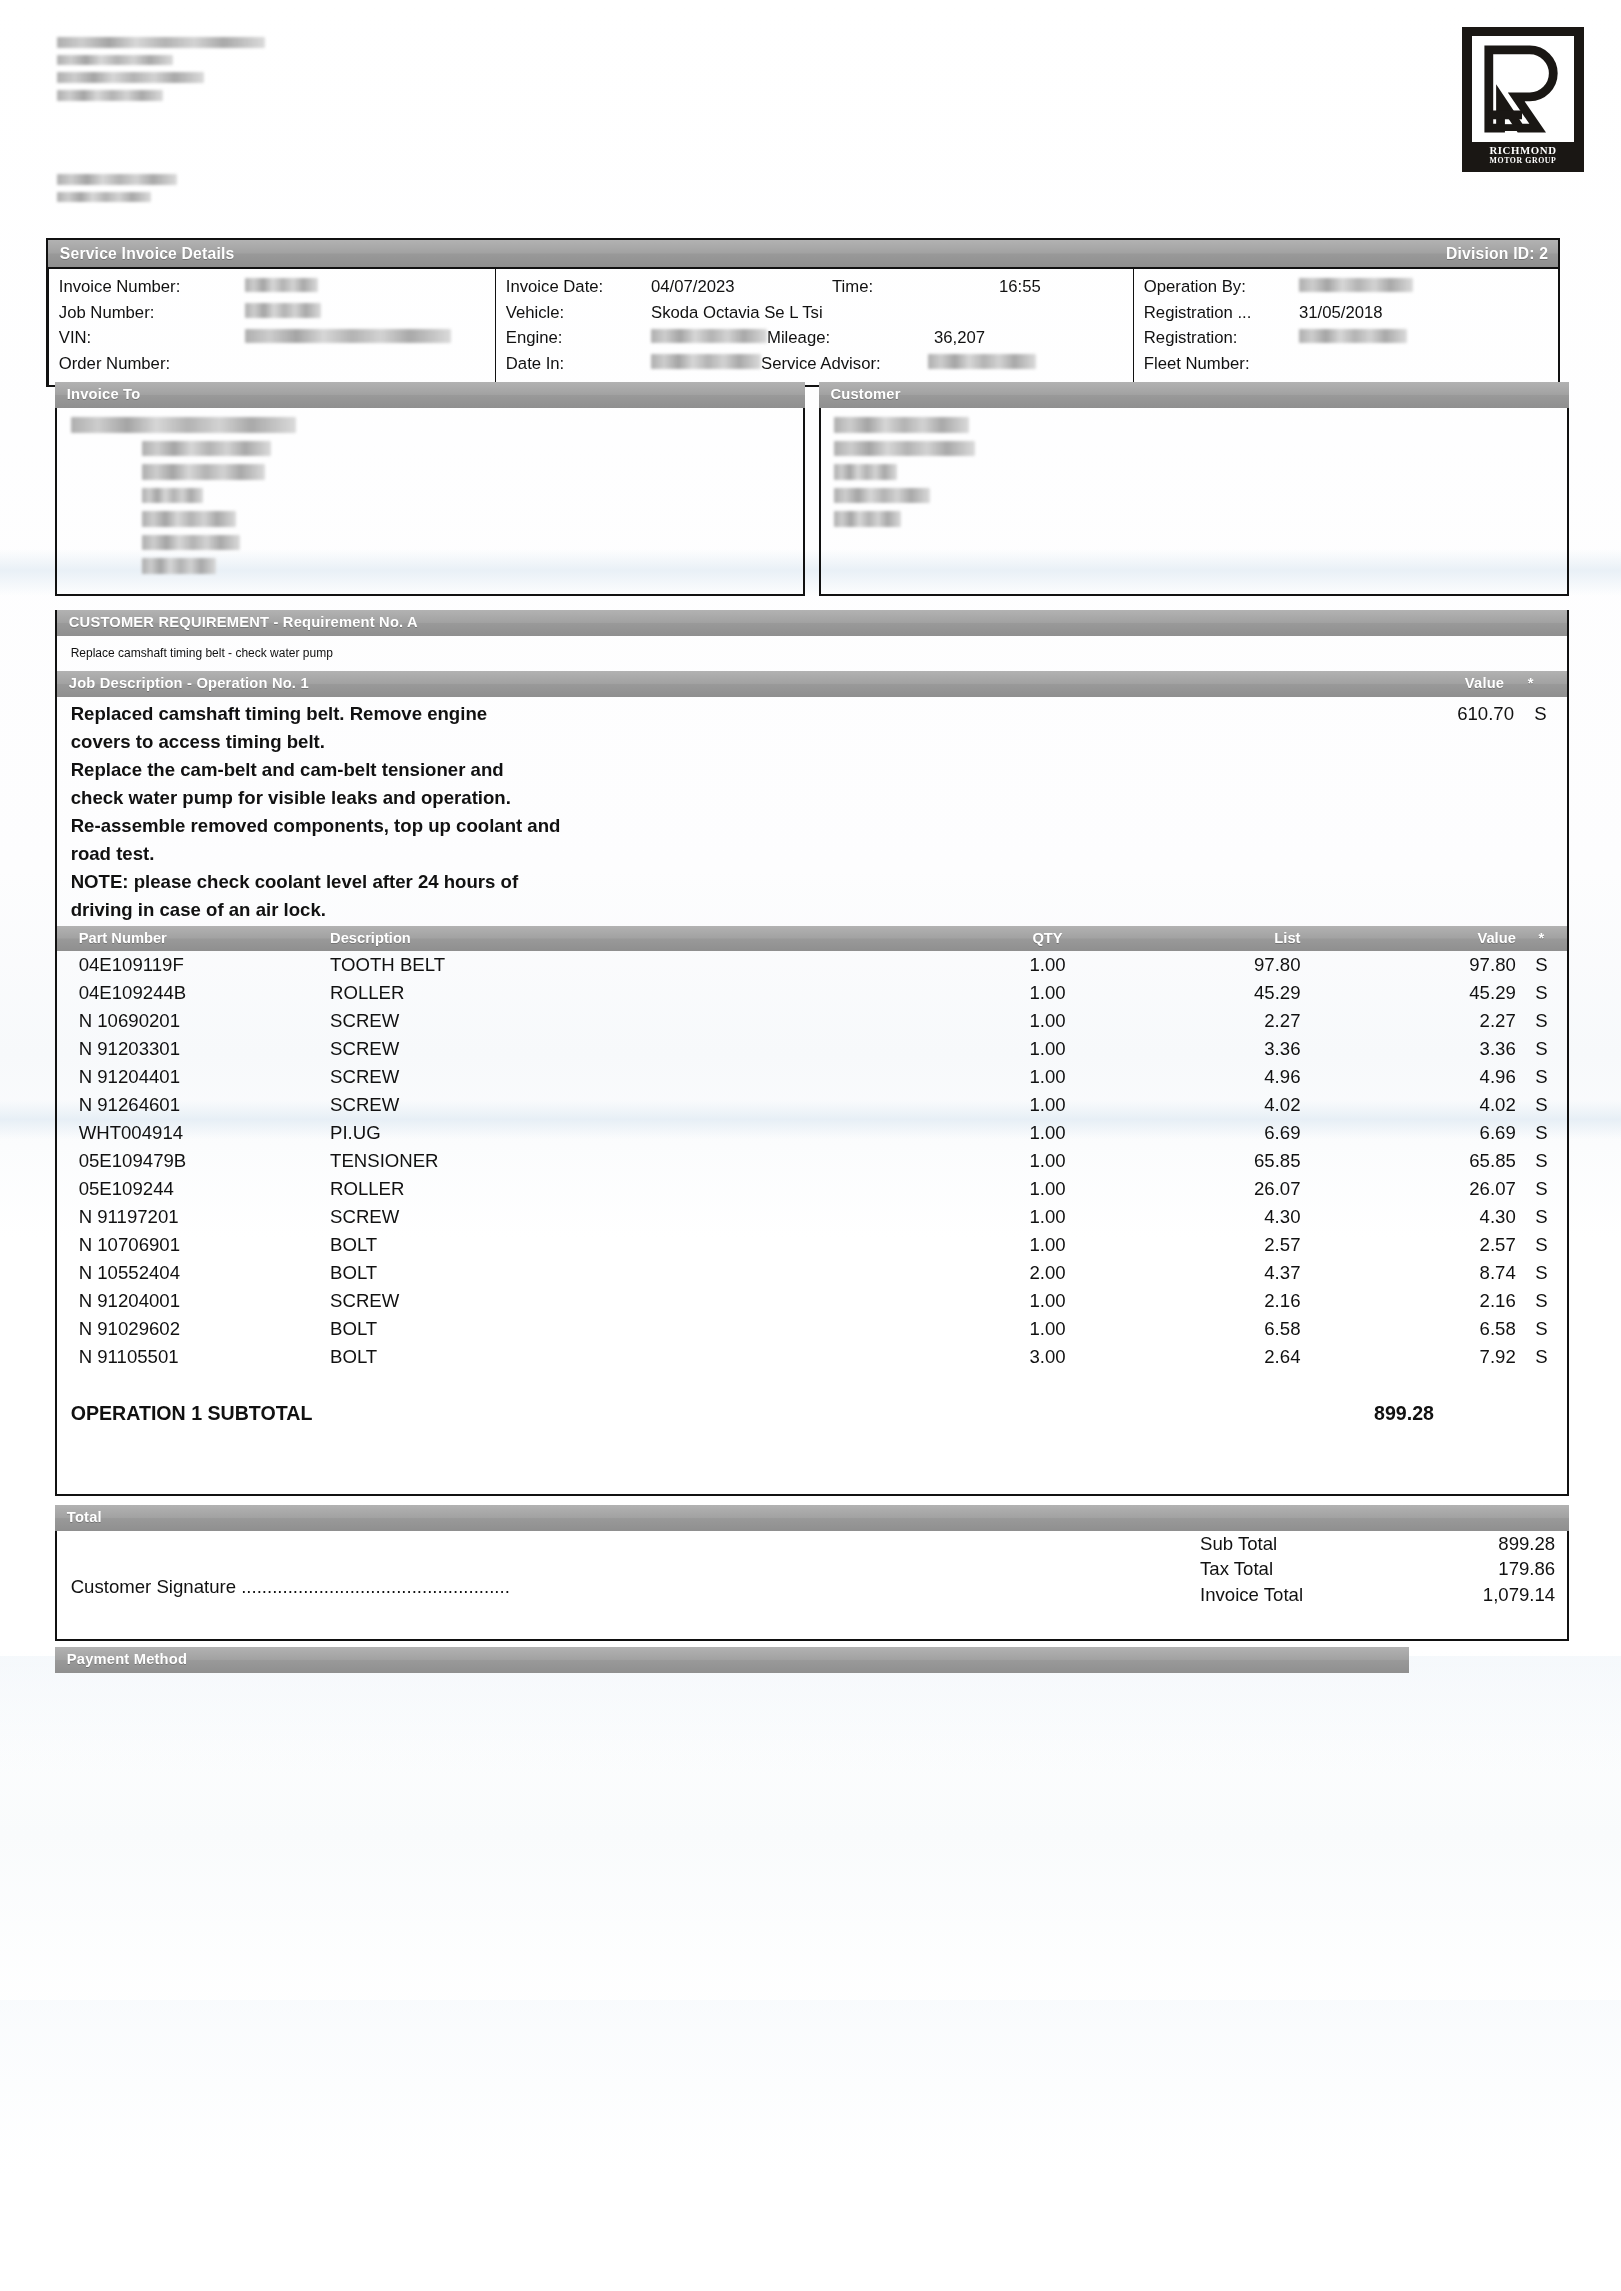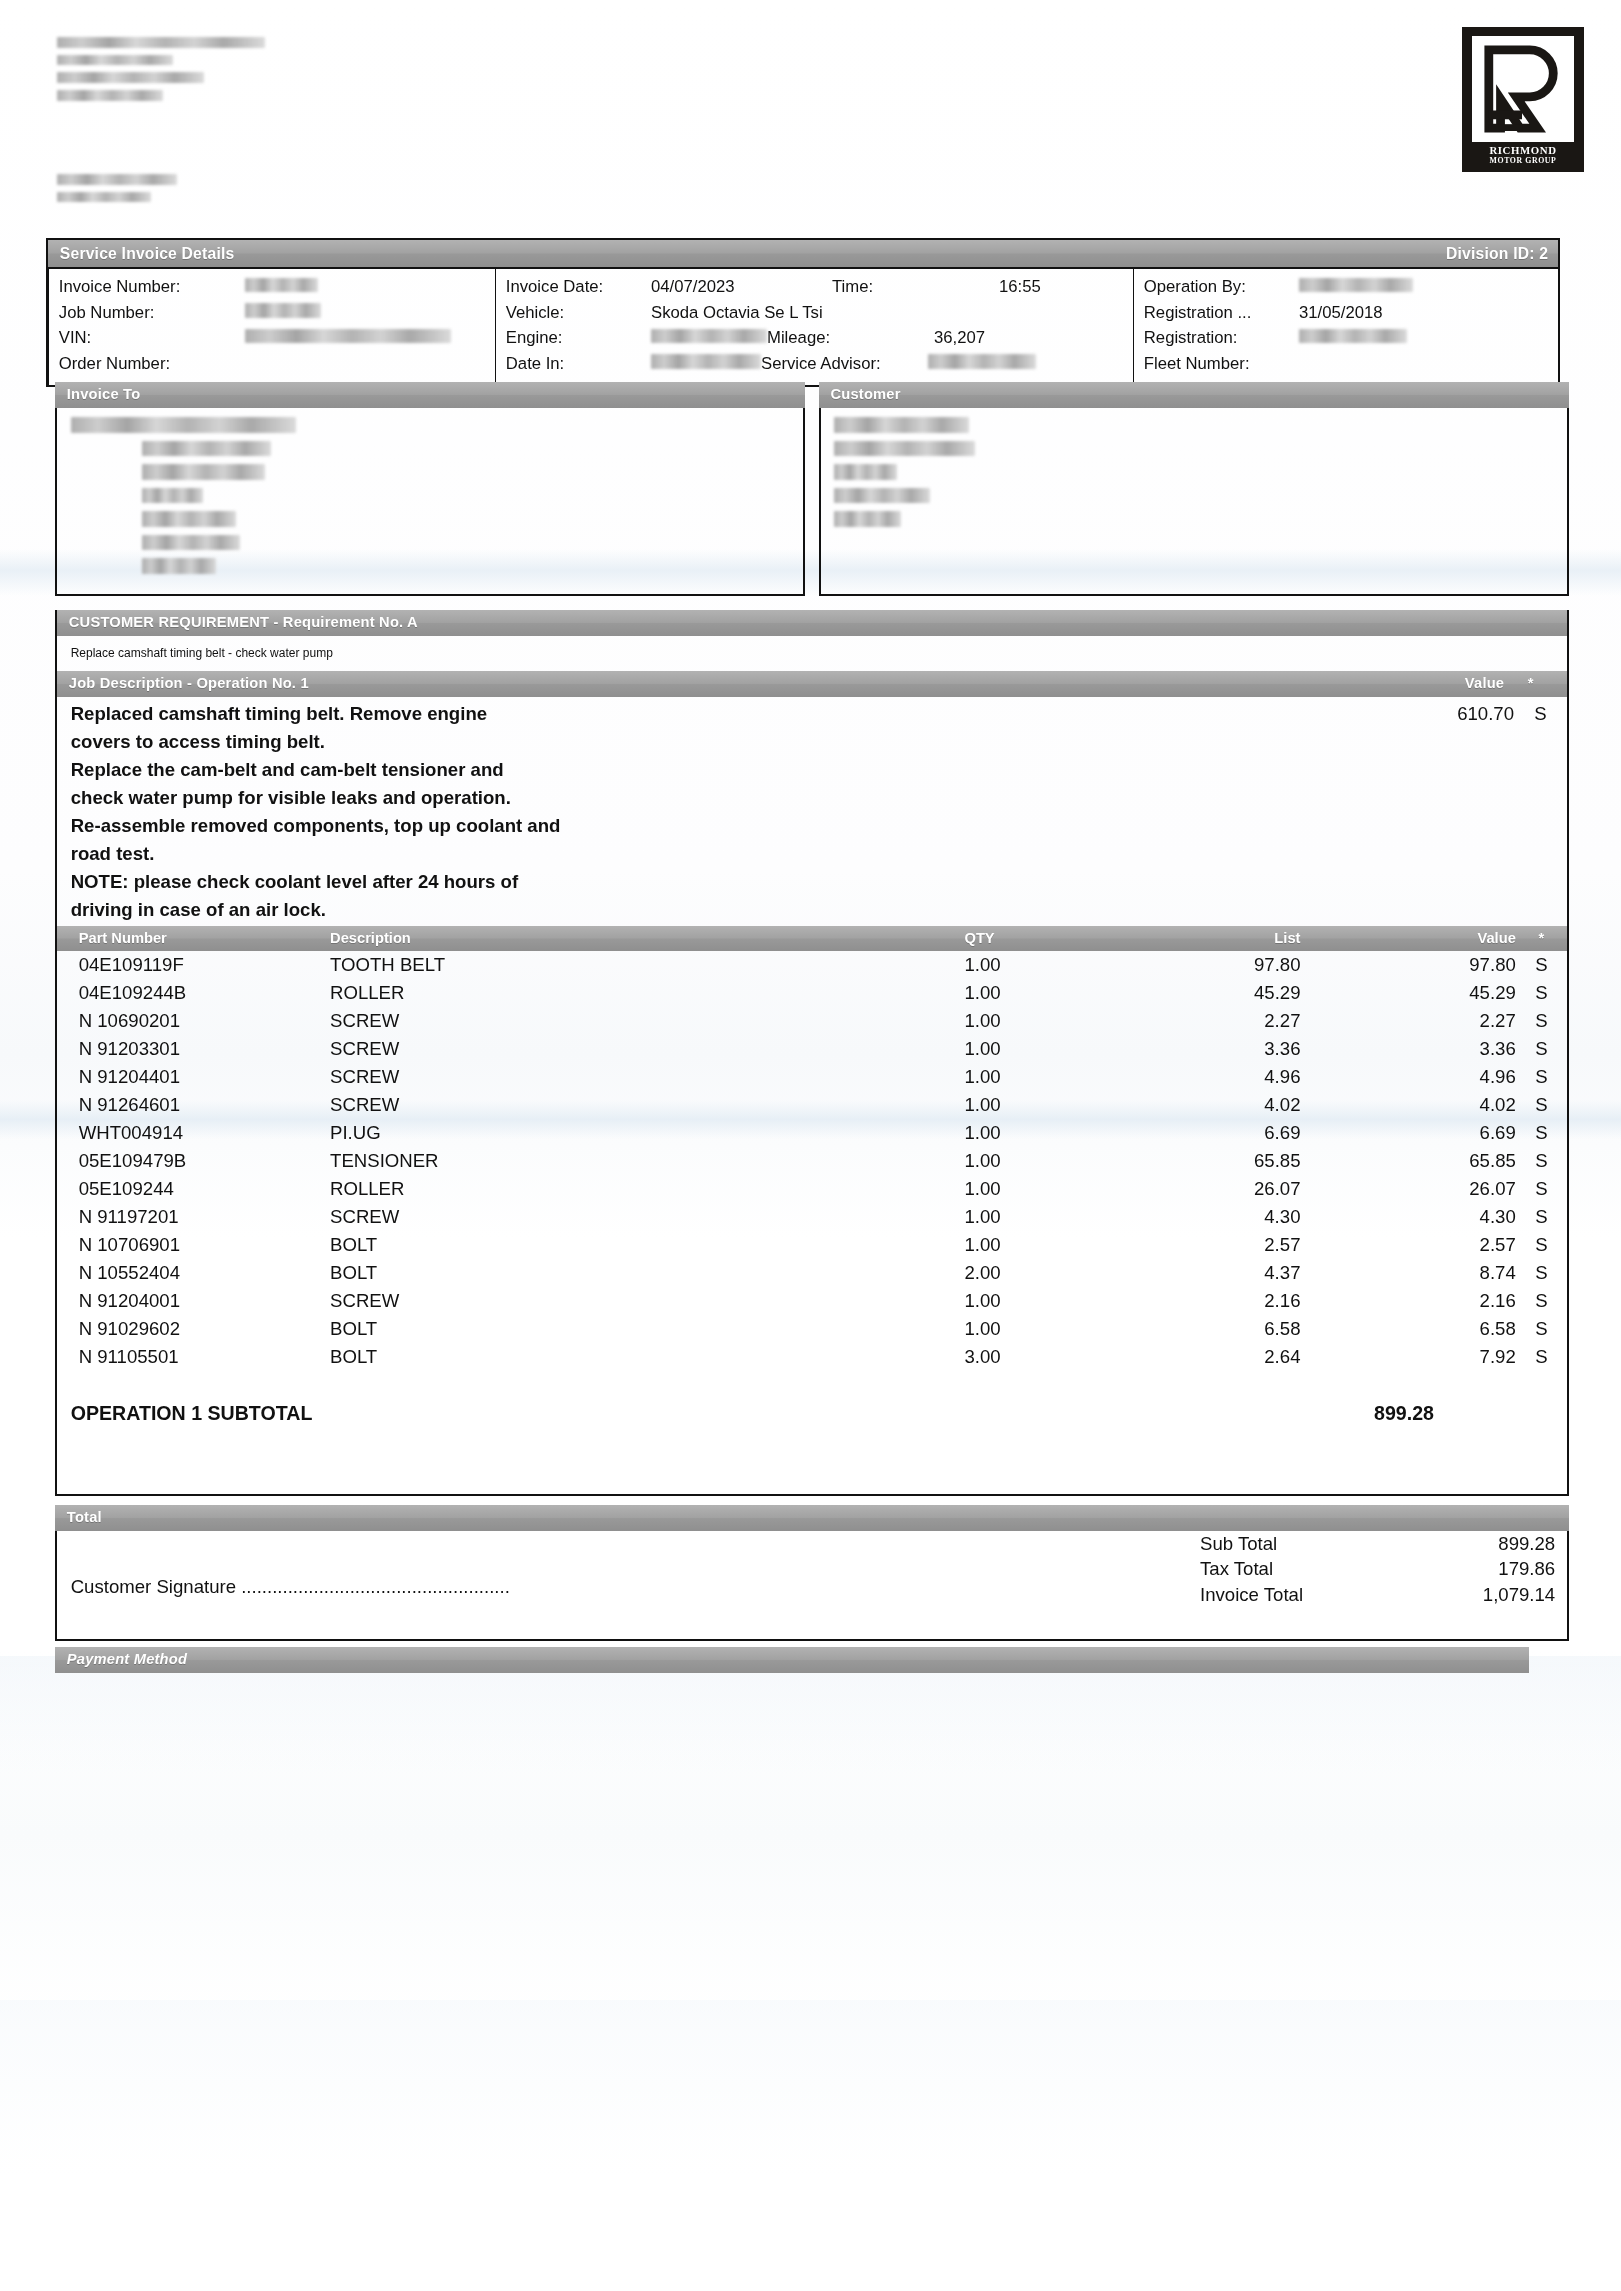--- a/index.html
+++ b/index.html
@@ -234,21 +234,21 @@
     text-shadow: 0 1px 0 rgba(0,0,0,.22);
   }
   .parts-row {
     display: flex;
     font-size: 18.6px;
     line-height: 28px;
     height: 28px;
   }
   .col-pn   { width: 274px; padding-left: 13.7px; box-sizing: border-box; margin-left: 8px; }
   .col-desc { width: 657px; box-sizing: border-box; }
-  .col-qty  { width: 172px; text-align: left; box-sizing: border-box; }
+  .col-qty  { width: 172px; text-align: center; box-sizing: border-box; }
   .col-list { width: 176px; text-align: right; box-sizing: border-box; }
   .col-val  { width: 223px; text-align: right; box-sizing: border-box; }
   .col-star { width: 53px;  text-align: center; box-sizing: border-box; }
 
   .subtotal-row {
     display: flex;
     font-size: 19.6px;
     font-weight: bold;
     line-height: 29px;
     padding-top: 27.4px;
@@ -300,22 +300,21 @@
     line-height: 25.5px;
     padding: 0 0 0 118px;
   }
   .trow .tlabel { text-align: left; }
   .trow .tval { text-align: right; min-width: 137px; }
 
   .pay-bar {
     position: absolute;
     left: 55px;
     top: 1647px;
-    width: 1474px;
-    font-style: italic;
+    width: 1354px;
   }
   .pay-bar .bar { height: 25.5px; font-size: 14.7px; }
 </style>
 </head>
 <body>
 
 <div class="page"></div>
 <div class="scanband b1"></div>
 <div class="scanband b2"></div>
 <div class="scanband b3"></div>

